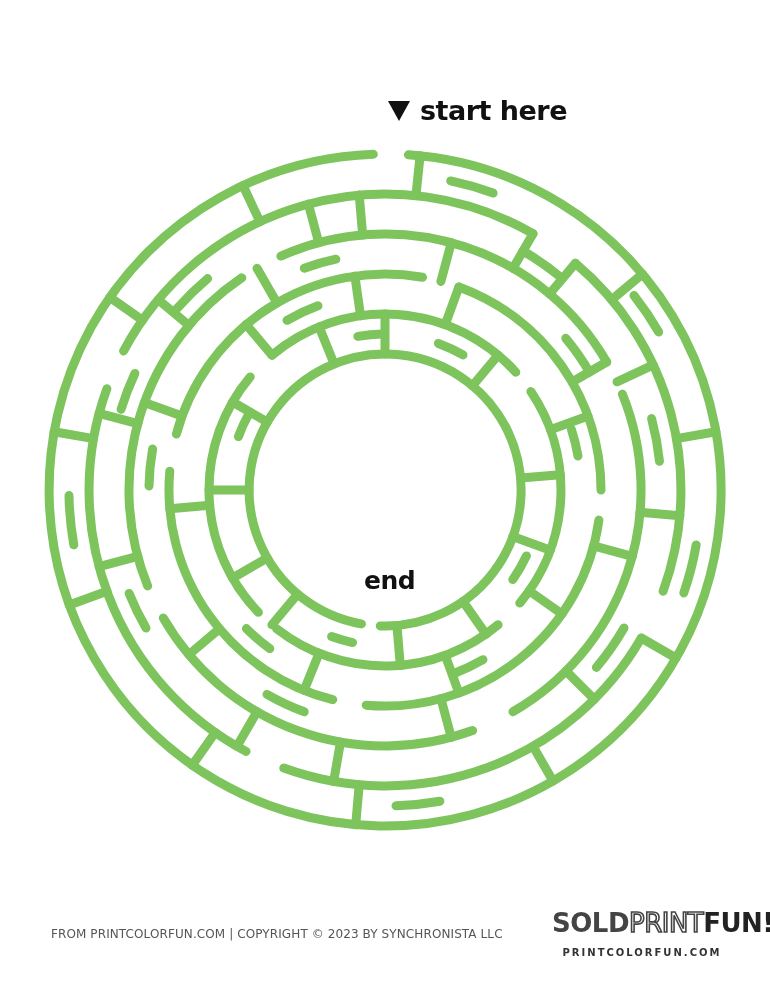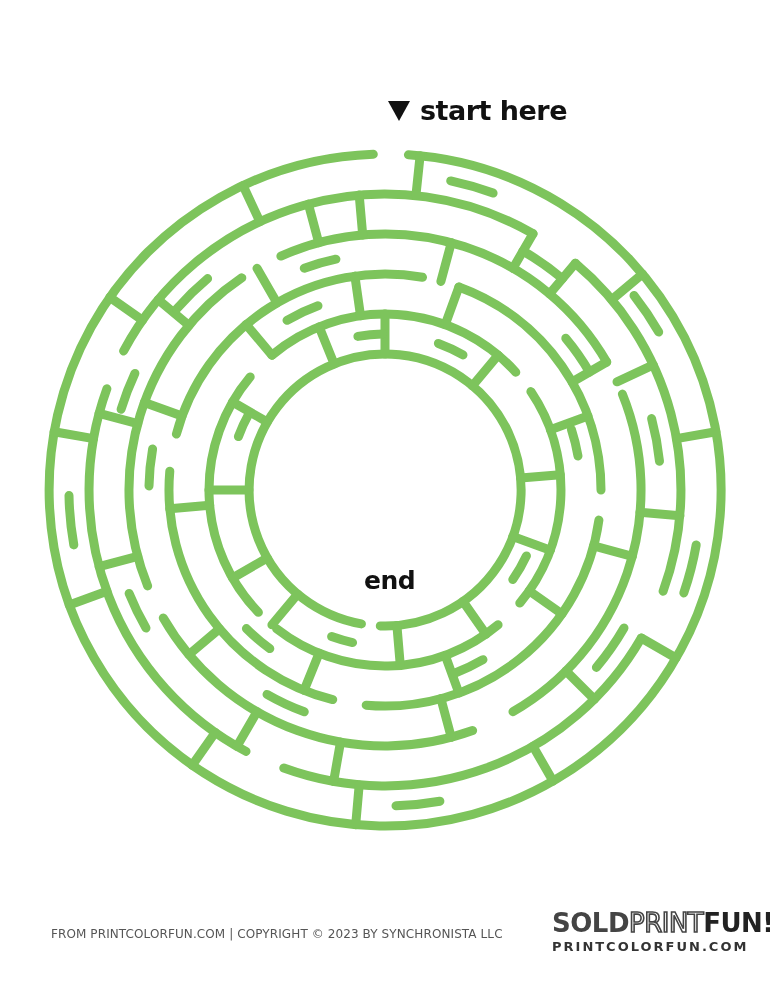--- a/index.html
+++ b/index.html
@@ -8,21 +8,21 @@
   .start-arrow{width:0;height:0;border-left:11px solid transparent;border-right:11px solid transparent;border-top:20px solid #111;margin-top:2px;}
   .start-text{font-family:"DejaVu Sans",sans-serif;font-weight:bold;font-size:27px;color:#111;letter-spacing:-0.5px;}
   .end-text{position:absolute;left:364px;top:566px;font-family:"DejaVu Sans",sans-serif;font-weight:bold;font-size:25px;color:#111;letter-spacing:-0.5px;}
   svg.maze{position:absolute;left:0;top:0;}
   .footer-left{position:absolute;left:51px;top:928px;font-family:"DejaVu Sans",sans-serif;font-size:12px;color:#555;line-height:12px;letter-spacing:0.1px;}
   .brand{position:absolute;left:552px;top:908px;width:180px;text-align:center;}
   .brand-logo{font-family:"DejaVu Sans",sans-serif;font-weight:bold;font-size:26px;letter-spacing:-0.5px;line-height:30px;white-space:nowrap;}
   .brand-print{color:#444;}
   .brand-color{color:#fff;-webkit-text-stroke:1.6px #444;font-weight:normal;}
   .brand-fun{color:#222;}
-  .brand-url{font-family:"DejaVu Sans",sans-serif;font-weight:bold;font-size:13px;letter-spacing:2px;color:#333;margin-top:1px;}
+  .brand-url{font-family:"DejaVu Sans",sans-serif;font-weight:bold;font-size:10px;letter-spacing:2px;color:#333;margin-top:9px;}
 </style>
 </head>
 <body>
 
 <svg class="maze" width="770" height="996" viewBox="0 0 770 996" xmlns="http://www.w3.org/2000/svg">
   <g id="maze-group" fill="none" stroke-linecap="round" stroke-linejoin="round" stroke="#7dc45c" stroke-width="9">
       <path d="M408.4 154.8 A336 336 0 1 1 373.3 154.2"></path>
       <path d="M641.3 638.0 A296 296 0 0 1 283.8 768.1"></path>
       <path d="M246.0 751.4 A296 296 0 0 1 106.9 388.8"></path>
       <path d="M123.6 351.0 A296 296 0 0 1 533.0 233.7"></path>

